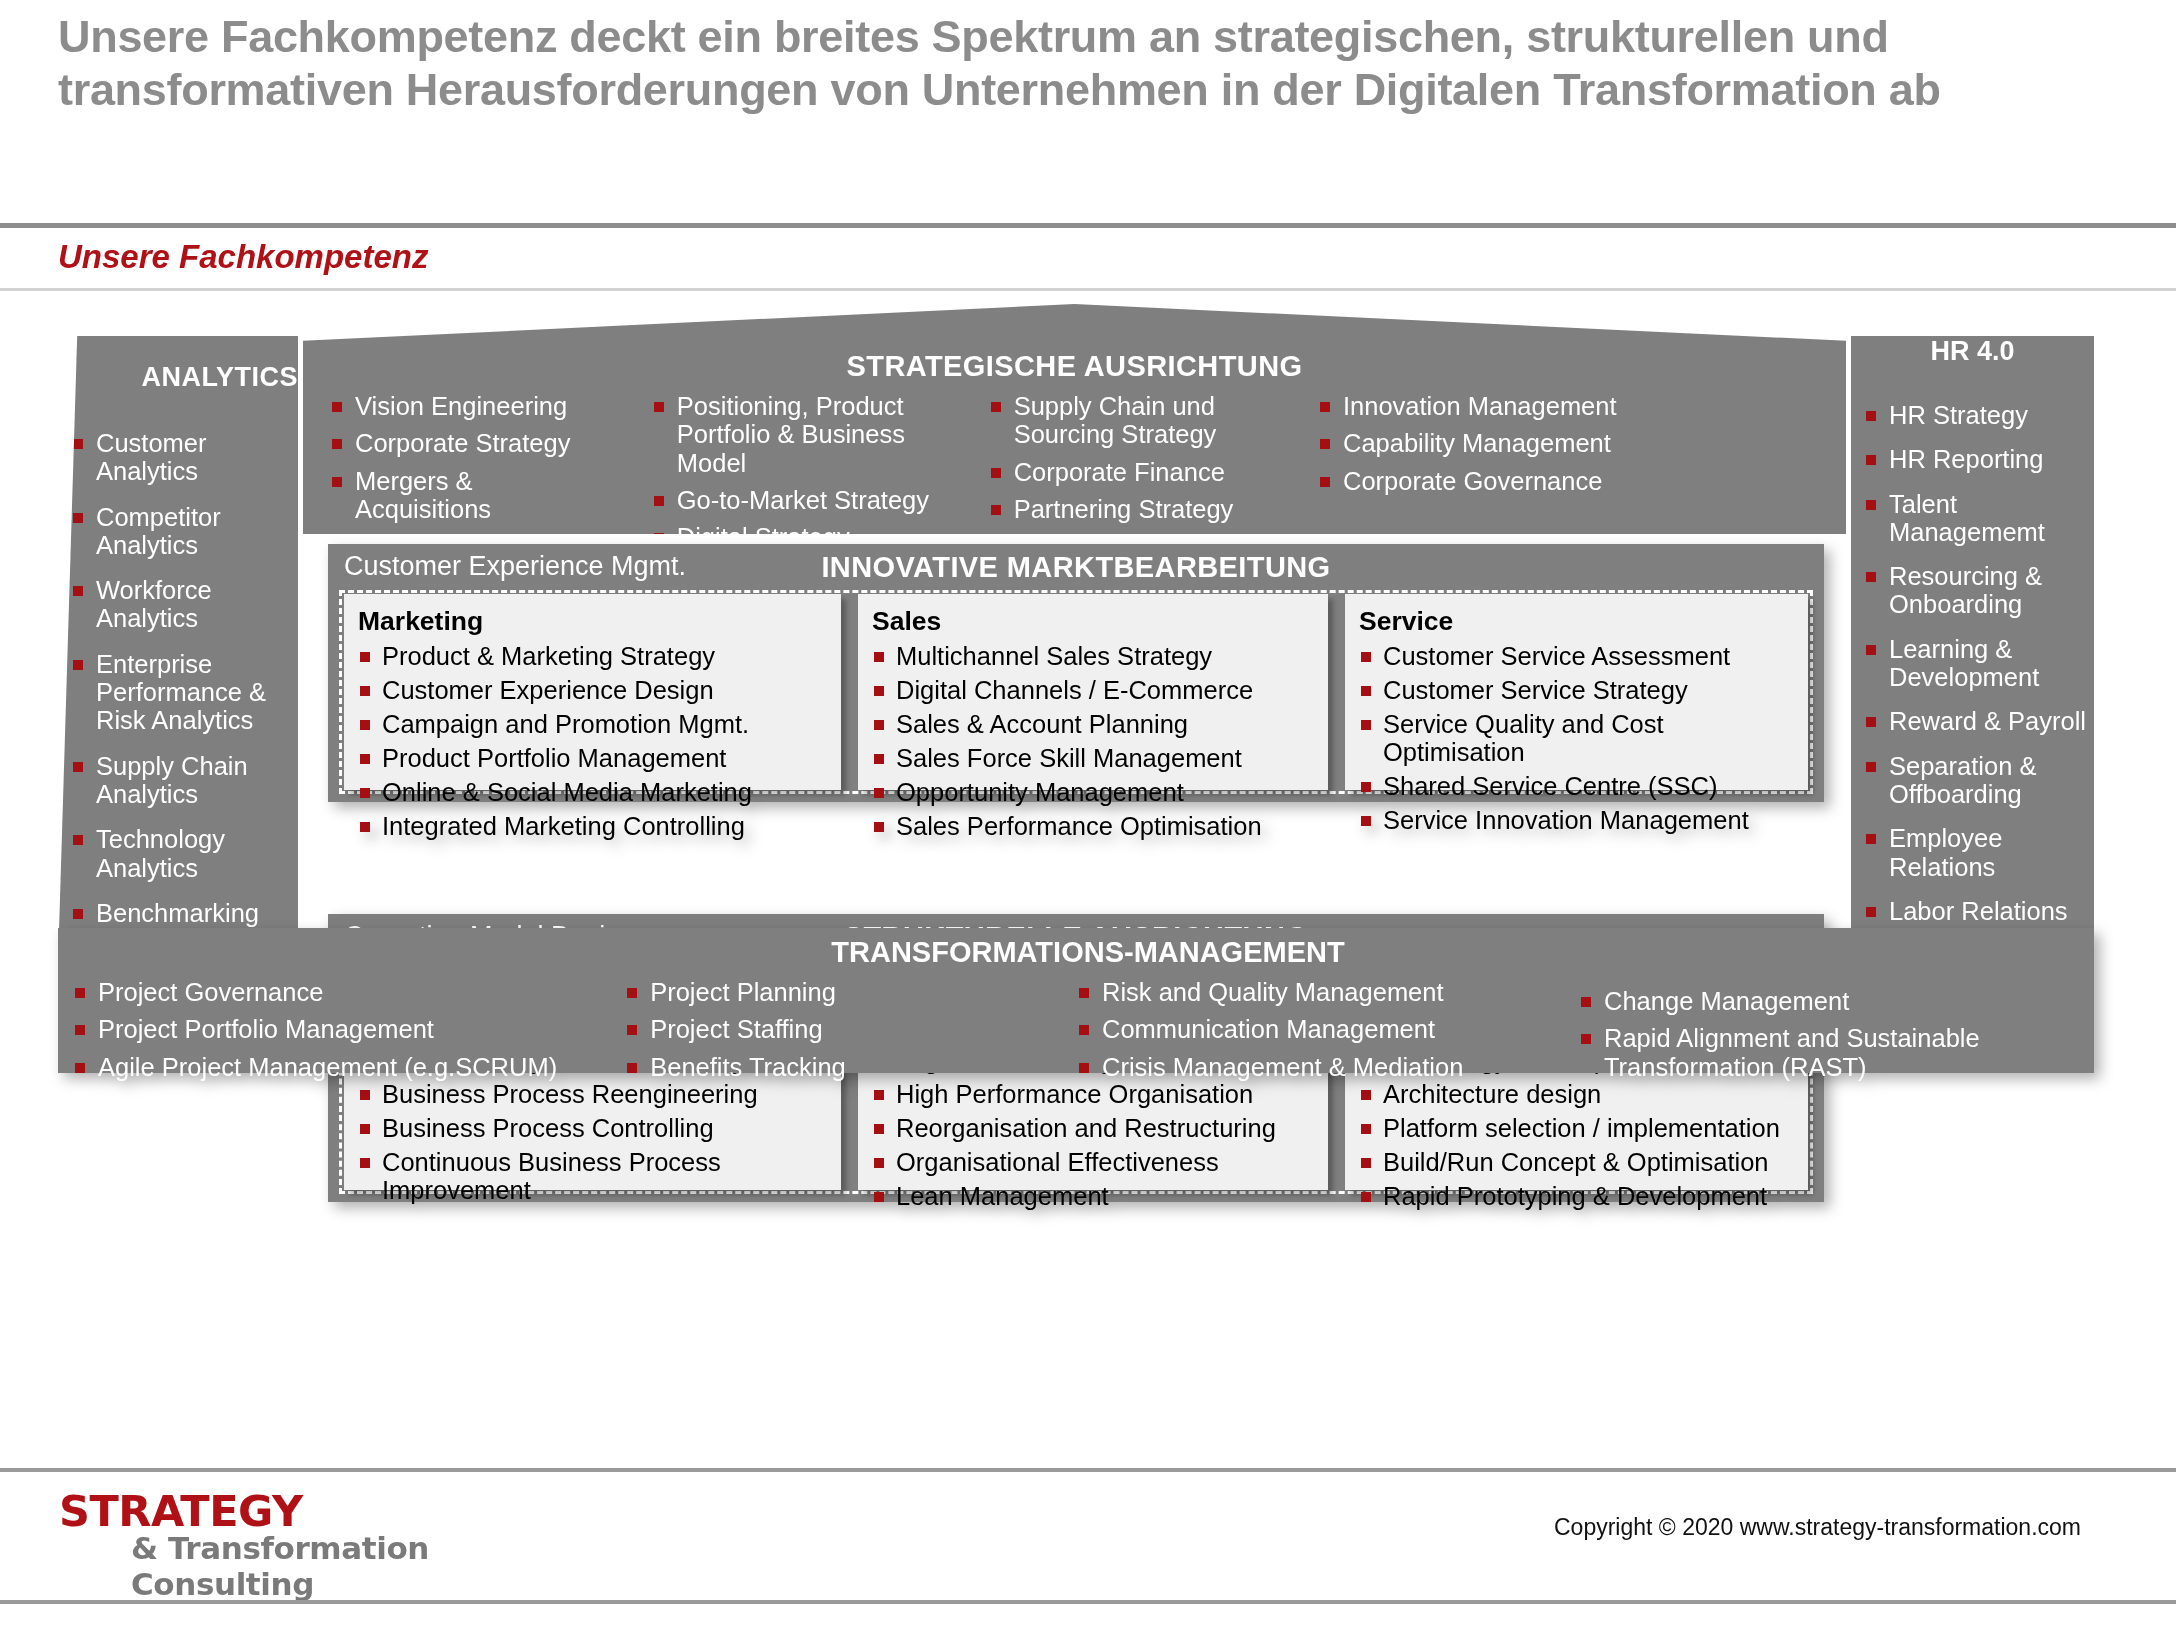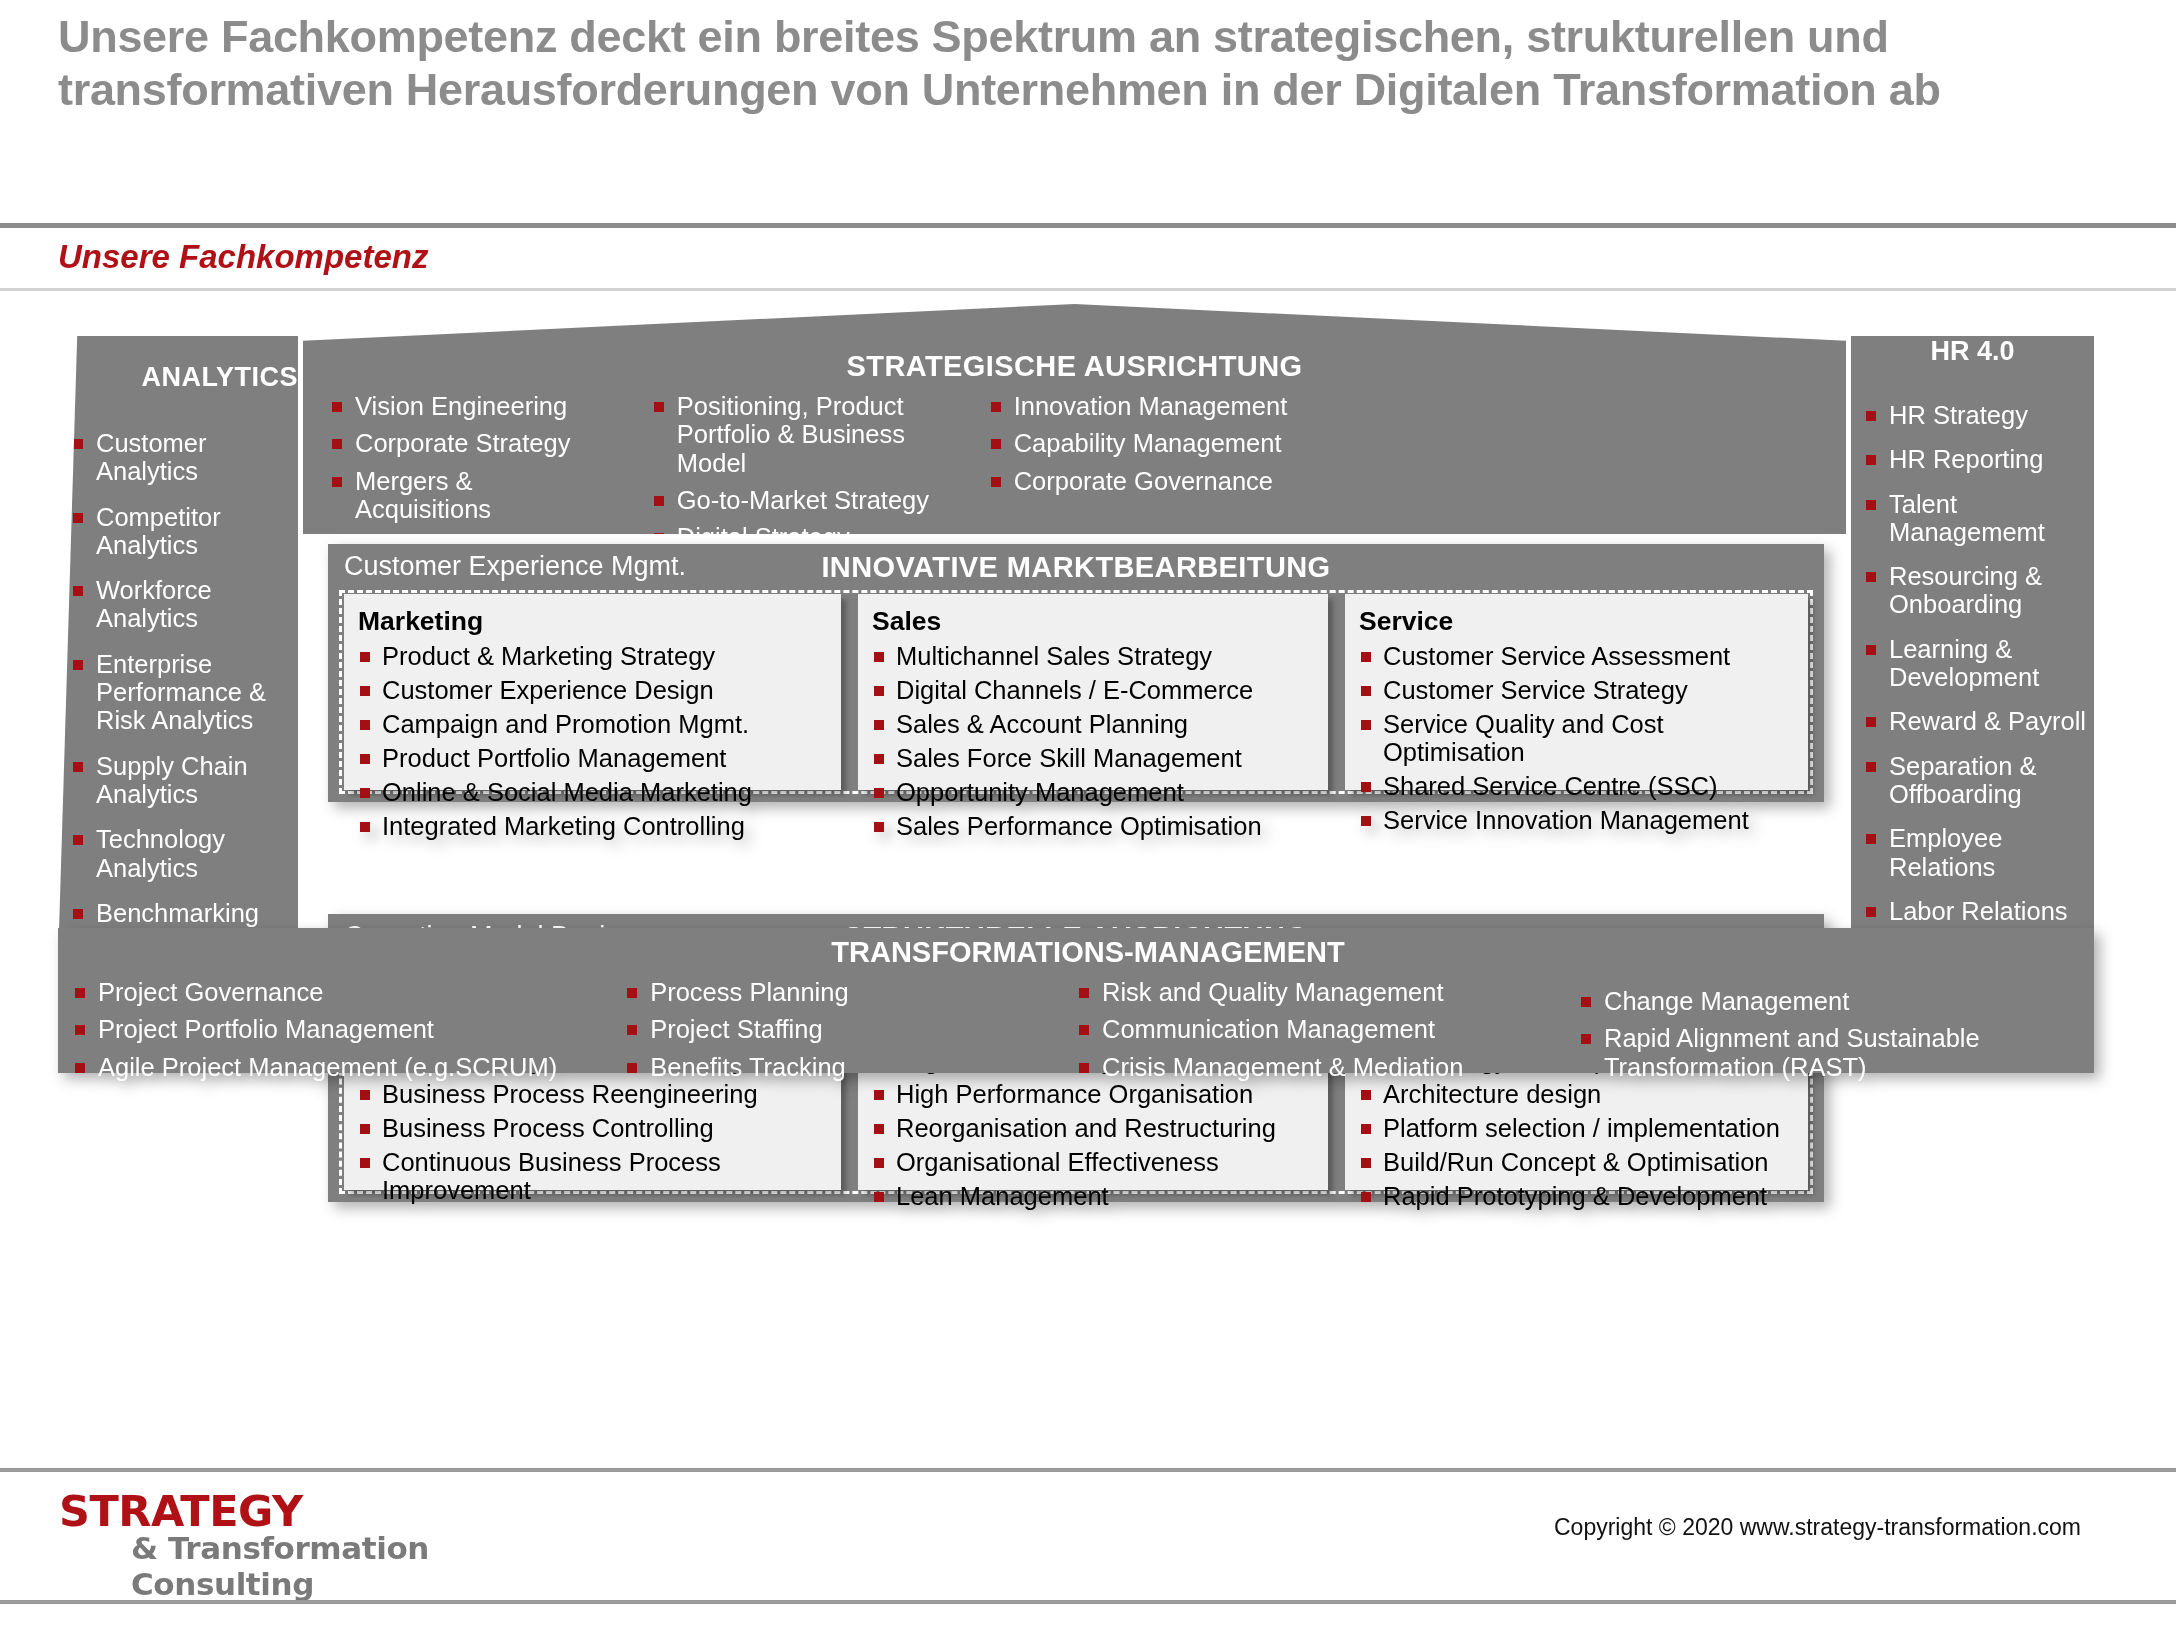--- a/index.html
+++ b/index.html
@@ -210,20 +210,27 @@
             <li>Corporate Strategy</li>
             <li>Mergers &amp; Acquisitions</li>
             <li>Business Unit Strategy</li>
           </ul>
         </div>
         <div class="roof-col c2">
           <ul class="wb">
             <li>Positioning, Product Portfolio &amp; Business Model</li>
             <li>Go-to-Market Strategy</li>
             <li>Digital Strategy</li>
+          </ul>
+        </div>
+        <div class="roof-col c3">
+          <ul class="wb">
+            <li>Supply Chain und Sourcing Strategy</li>
+            <li>Corporate Finance</li>
+            <li>Partnering Strategy</li>
           </ul>
         </div>
         <div class="roof-col c4">
           <ul class="wb">
             <li>Innovation Management</li>
             <li>Capability Management</li>
             <li>Corporate Governance</li>
           </ul>
         </div>
       </div>
@@ -343,21 +350,21 @@
       <div class="found-cols">
         <div class="found-col f1">
           <ul class="wb">
             <li>Project Governance</li>
             <li>Project Portfolio Management</li>
             <li>Agile Project Management (e.g.SCRUM)</li>
           </ul>
         </div>
         <div class="found-col f2">
           <ul class="wb">
-            <li>Process Planning</li>
+            <li>Project Planning</li>
             <li>Project Staffing</li>
             <li>Benefits Tracking</li>
           </ul>
         </div>
         <div class="found-col f3">
           <ul class="wb">
             <li>Risk and Quality Management</li>
             <li>Communication Management</li>
             <li>Crisis Management &amp; Mediation</li>
           </ul>

